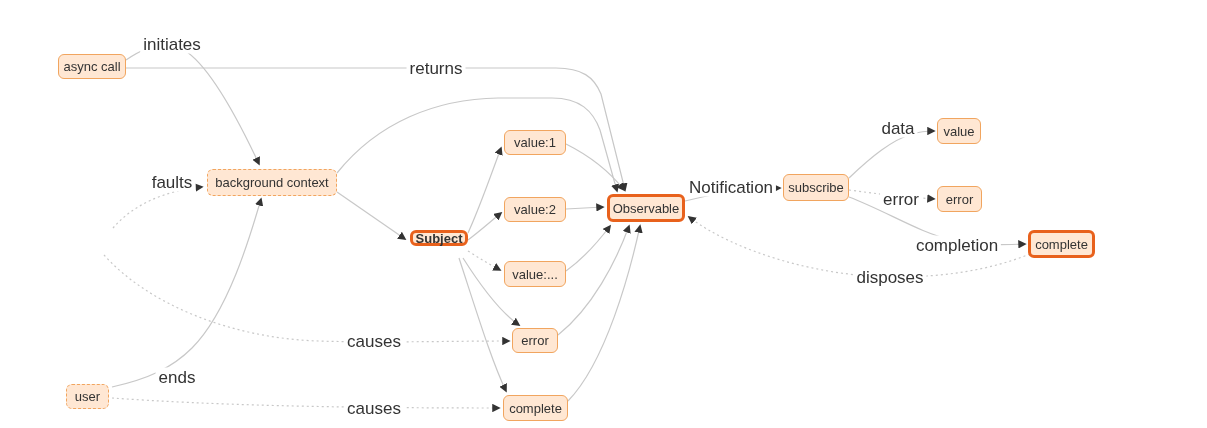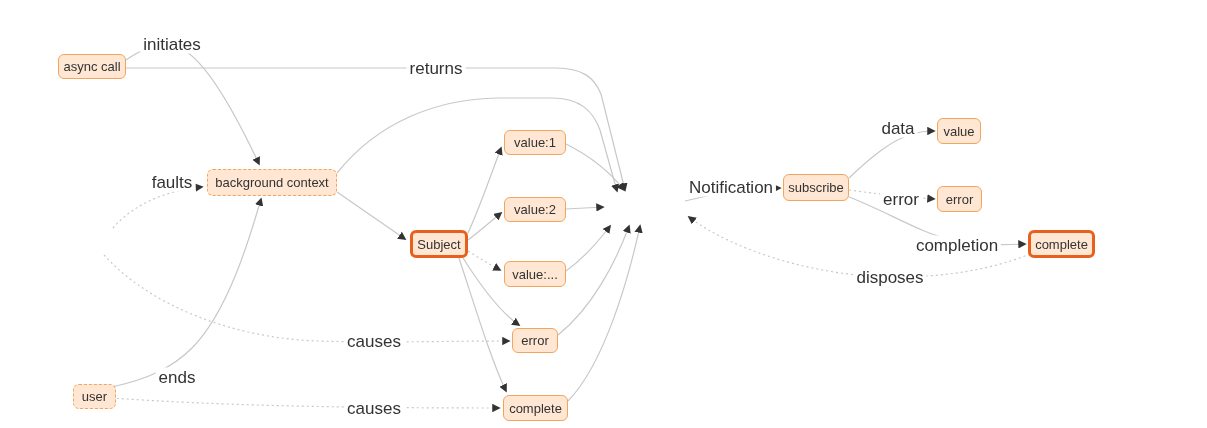--- a/index.html
+++ b/index.html
@@ -79,24 +79,25 @@
     <div class="edge-label" style="left: 177px; top: 377px;">ends</div>
     <div class="edge-label" style="left: 731px; top: 187px;">Notification</div>
     <div class="edge-label" style="left: 898px; top: 128px;">data</div>
     <div class="edge-label" style="left: 901px; top: 199px;">error</div>
     <div class="edge-label" style="left: 957px; top: 245px;">completion</div>
     <div class="edge-label" style="left: 890px; top: 277px;">disposes</div>
     <div class="edge-label" style="left: 374px; top: 341px;">causes</div>
     <div class="edge-label" style="left: 374px; top: 408px;">causes</div>
     <div class="node solid" style="left: 58px; top: 54px; width: 68px; height: 25px;">async call</div>
     <div class="node dashed" style="left: 207px; top: 169px; width: 130px; height: 27px;">background context</div>
-    <div class="node dashed" style="left: 73px; top: 384px; width: 43px; height: 25px;">user</div>
-    <div class="node emphasis" style="left: 410px; top: 230px; width: 58px; height: 28px;">Subject</div>
+    <div class="node dashed" style="left: 66px; top: 384px; width: 43px; height: 25px;">user</div>
+    <div class="node emphasis" style="left: 410px; top: 230px; width: 58px; height: 16px; font-weight: bold;">Subject</div>
     <div class="node solid" style="left: 504px; top: 130px; width: 62px; height: 25px;">value:1</div>
     <div class="node solid" style="left: 504px; top: 197px; width: 62px; height: 25px;">value:2</div>
     <div class="node solid" style="left: 504px; top: 261px; width: 62px; height: 26px;">value:...</div>
     <div class="node solid" style="left: 512px; top: 328px; width: 46px; height: 25px;">error</div>
     <div class="node solid" style="left: 503px; top: 395px; width: 65px; height: 26px;">complete</div>
+    <div class="node emphasis" style="left: 607px; top: 194px; width: 78px; height: 28px;">Observable</div>
     <div class="node solid" style="left: 783px; top: 174px; width: 66px; height: 27px;">subscribe</div>
     <div class="node solid" style="left: 937px; top: 118px; width: 44px; height: 26px;">value</div>
     <div class="node solid" style="left: 937px; top: 186px; width: 45px; height: 26px;">error</div>
     <div class="node emphasis" style="left: 1028px; top: 230px; width: 67px; height: 28px;">complete</div>
   </div>
 
 </body></html>

